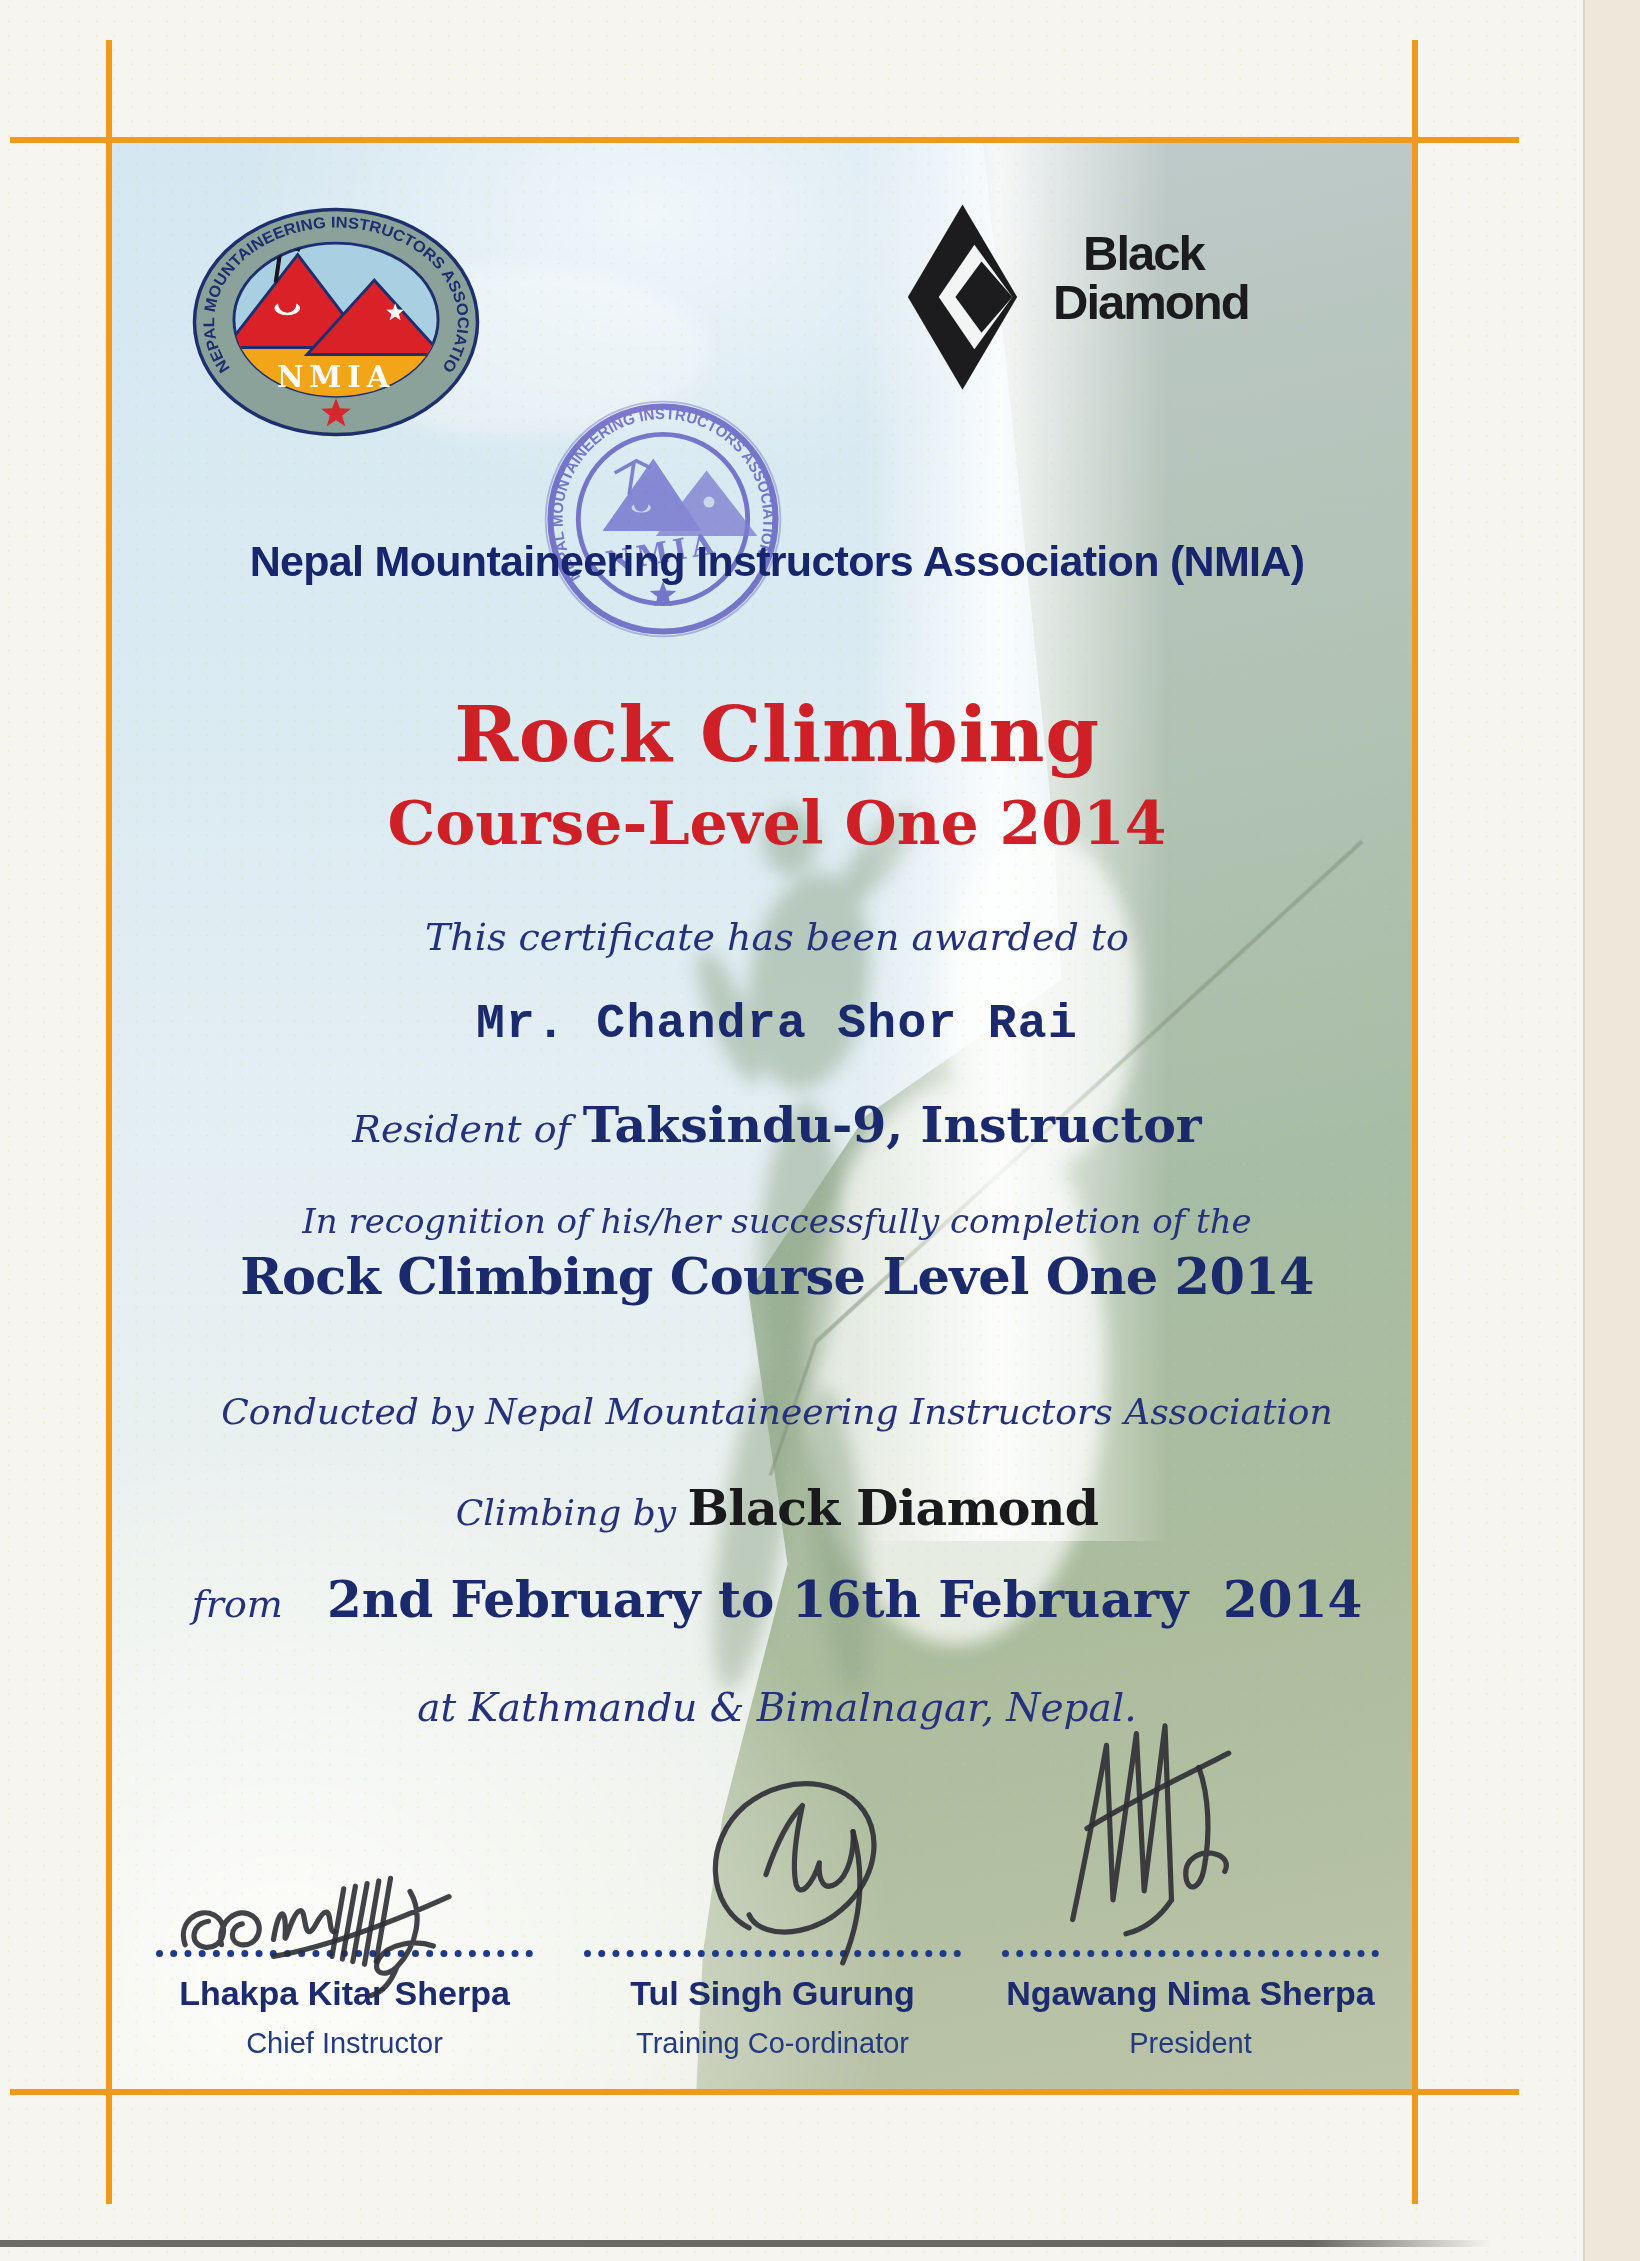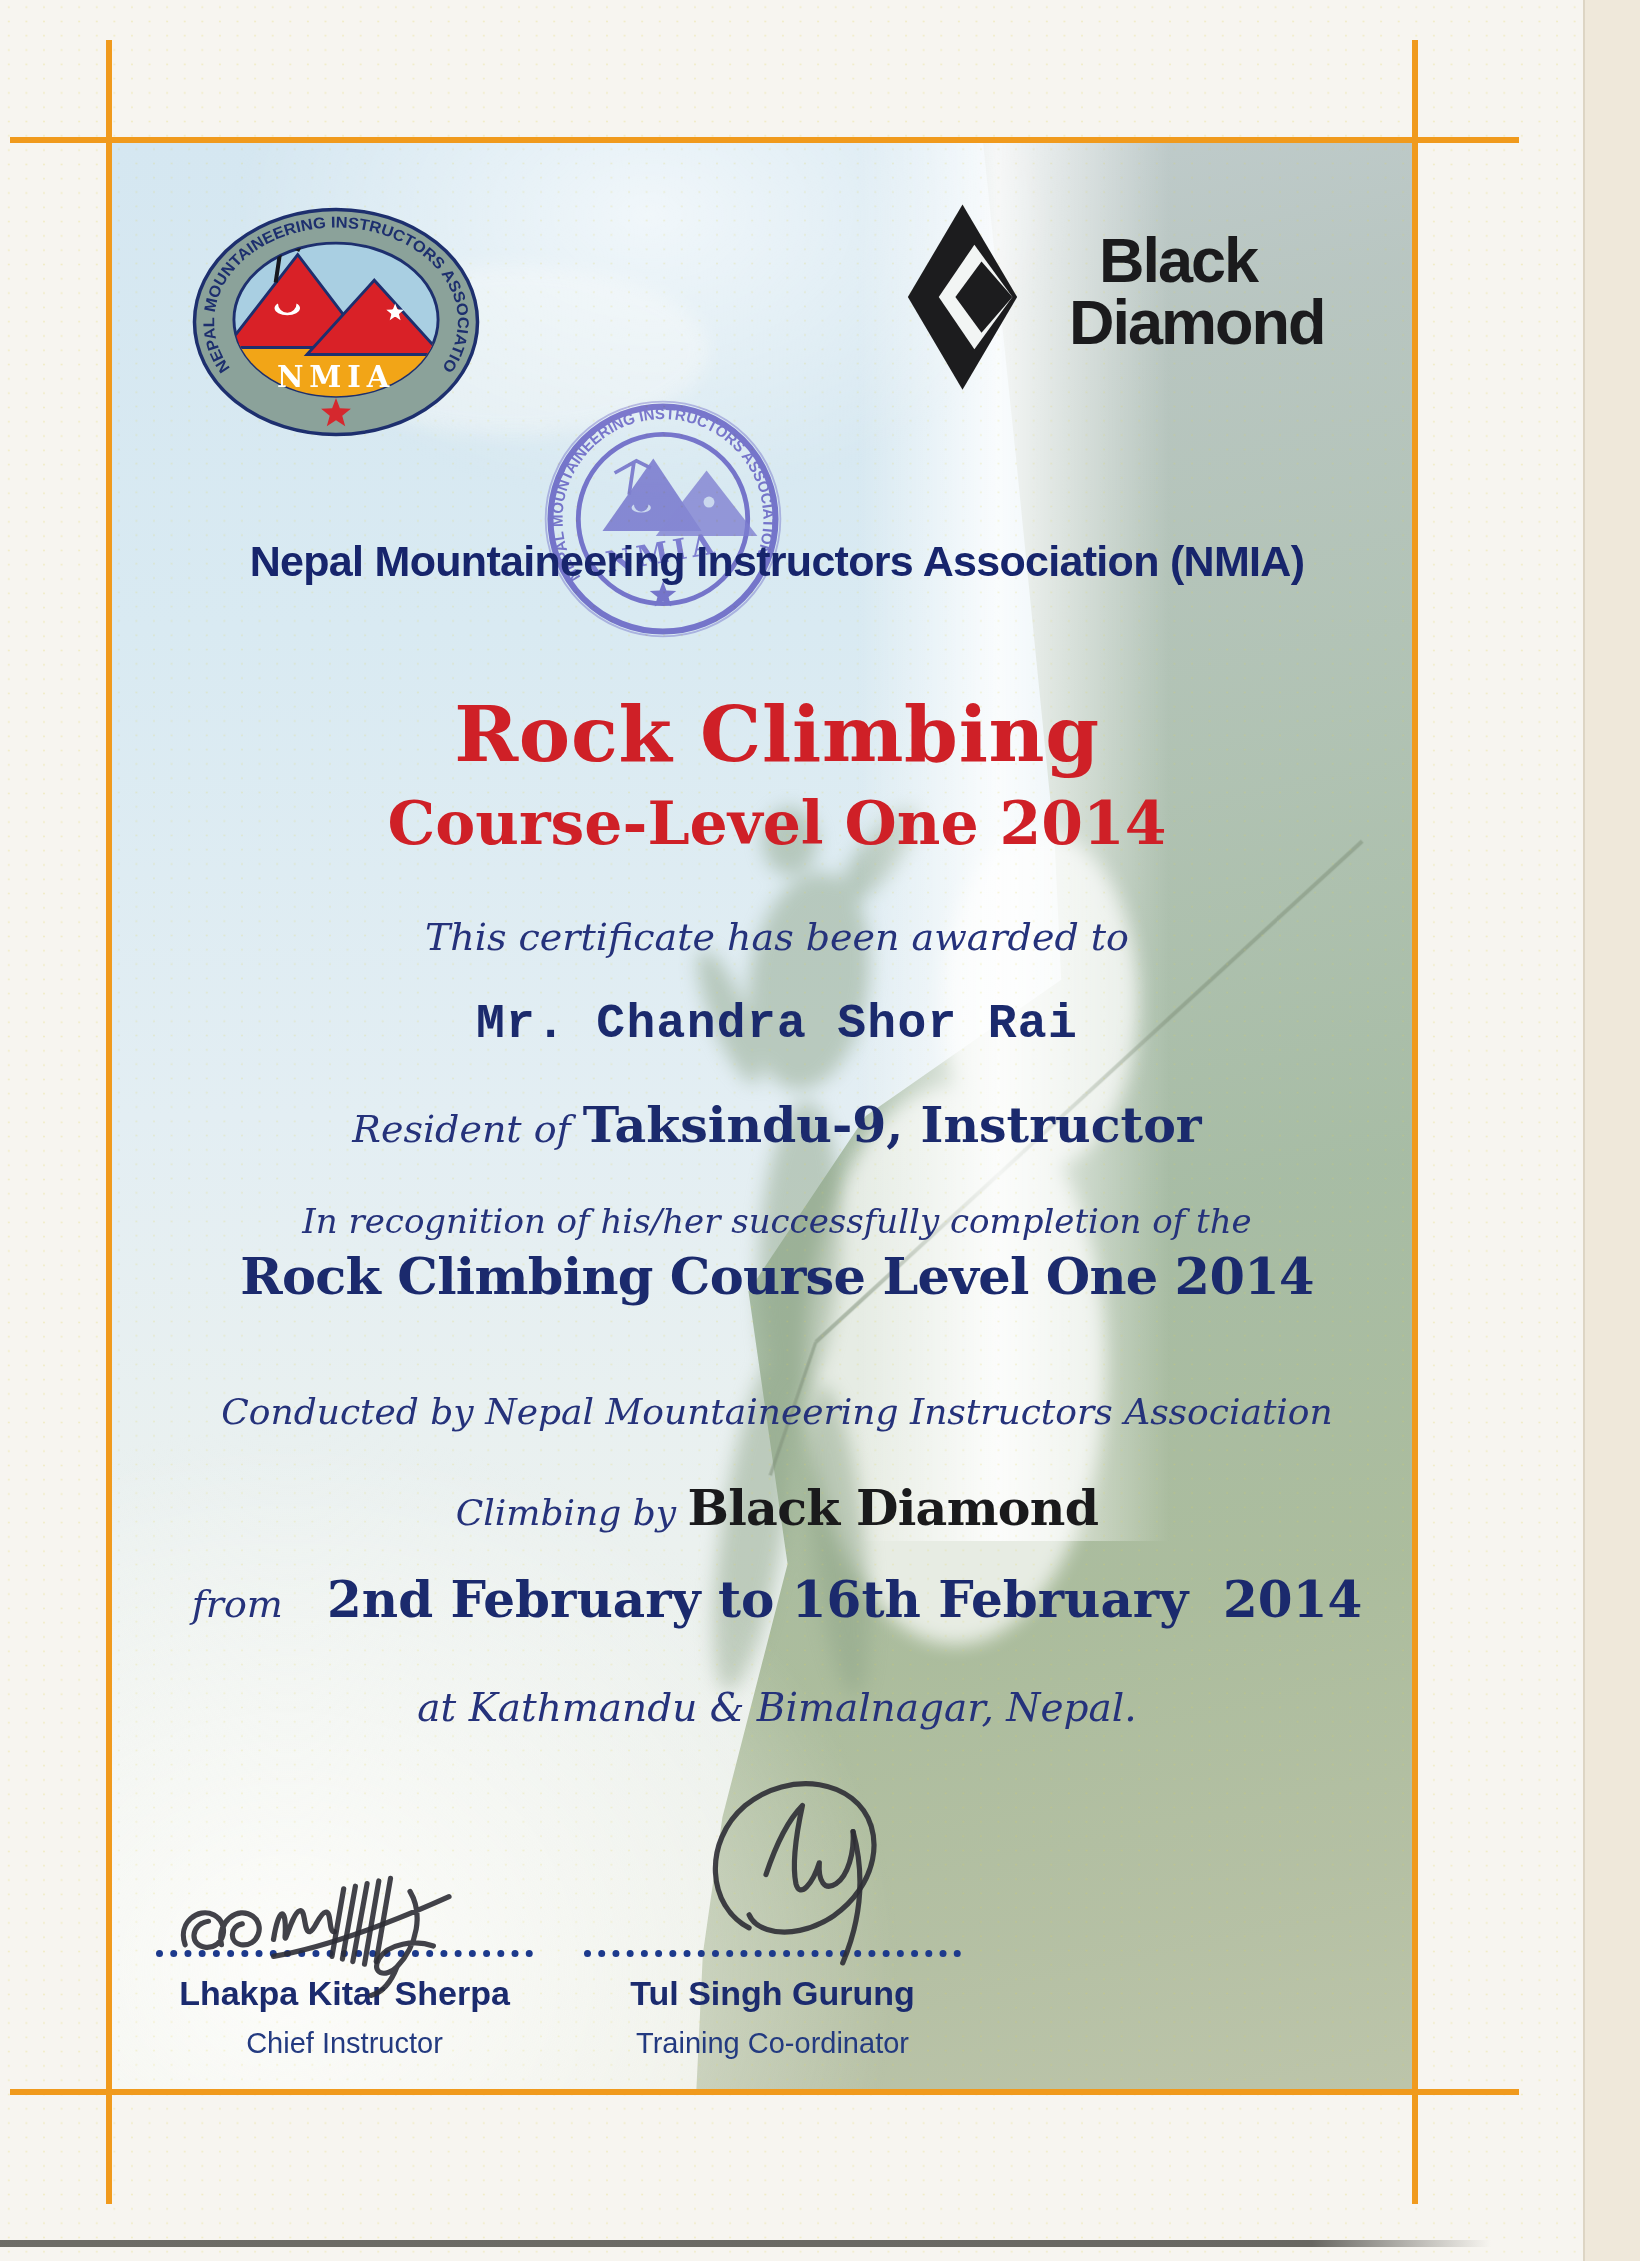--- a/index.html
+++ b/index.html
@@ -35,21 +35,21 @@
   .crop{position:absolute;background:#f09a1d;}
   .crop.v{width:5.9px;top:40px;height:2164px;}
   .crop.v.left{left:106px;} .crop.v.right{left:1412px;}
   .crop.h{height:5.9px;left:10.4px;width:1509px;}
   .crop.h.top{top:137px;} .crop.h.bottom{top:2089px;}
 
   
   #nmia-logo{position:absolute;left:191px;top:206px;width:290px;height:232px;z-index:4;}
   #bd-diamond{position:absolute;left:902px;top:202px;width:121px;height:190px;z-index:4;}
   .bd-text{position:absolute;left:1053px;top:229px;z-index:4;color:#1b1b1d;
-    font-weight:bold;font-size:63px;line-height:.99;letter-spacing:-2px;font-family:"Liberation Sans",sans-serif;margin-left:16px;}
+    font-weight:bold;font-size:49px;line-height:.99;letter-spacing:-2px;font-family:"Liberation Sans",sans-serif;}
   .bd-text .l1{padding-left:30px;}
   #stamp{position:absolute;left:542px;top:398px;width:242px;height:242px;opacity:.82;mix-blend-mode:multiply;z-index:3;}
 
   
   .line{position:absolute;left:110px;width:1303px;box-sizing:border-box;padding-left:31px;
         text-align:center;z-index:5;line-height:1.12;}
   .org-heading{top:537px;font-family:"Liberation Sans",sans-serif;font-weight:bold;font-size:43px;letter-spacing:-0.7px;color:#17256c;}
   .title1{top:691px;font-family:"DejaVu Serif",serif;font-weight:bold;font-size:77px;color:#cf2027;letter-spacing:0.7px;}
   .title2{top:790px;font-family:"DejaVu Serif",serif;font-weight:bold;font-size:60px;color:#cf2027;}
   .script{font-family:"DejaVu Serif",serif;font-style:italic;color:#25327b;}
@@ -213,17 +213,27 @@
     <svg class="sig-ink" width="247" height="221" viewBox="0 0 380 340">
       <path d="M134,272 C70,240 62,140 128,84 C196,28 300,44 322,116 C342,182 288,260 212,276 C174,284 142,272 134,252"></path>
       <path d="M160,190 C180,130 200,100 216,84 M216,84 C206,130 200,174 206,204 C212,228 232,204 242,172 M242,172 C240,200 250,216 268,204 C286,192 296,156 294,124"></path>
       <path d="M294,124 C312,190 306,260 278,326"></path>
     </svg>
     <div class="sig-line"></div>
     <div class="sig-name">Tul Singh Gurung</div>
     <div class="sig-title">Training Co-ordinator</div>
   </div>
 
+  <div class="sig-col c3">
+    <svg class="sig-ink" width="195" height="234" viewBox="0 0 300 360">
+      <path d="M18,330 C36,244 54,150 70,62 L80,300 L116,44 L128,286 L160,32 L170,300 M170,300 C150,330 124,346 100,352"></path>
+      <path d="M40,190 C110,146 200,104 258,74"></path>
+      <path d="M212,96 C228,140 230,200 220,252 C214,284 194,290 192,262 C190,236 216,222 240,230 C252,234 258,244 252,256"></path>
+    </svg>
+    <div class="sig-line"></div>
+    <div class="sig-name">Ngawang Nima Sherpa</div>
+    <div class="sig-title">President</div>
+  </div>
 
   <div class="paper-right-edge"></div>
   <div class="bottom-shadow"></div>
 </div>
 
 
 </body></html>

